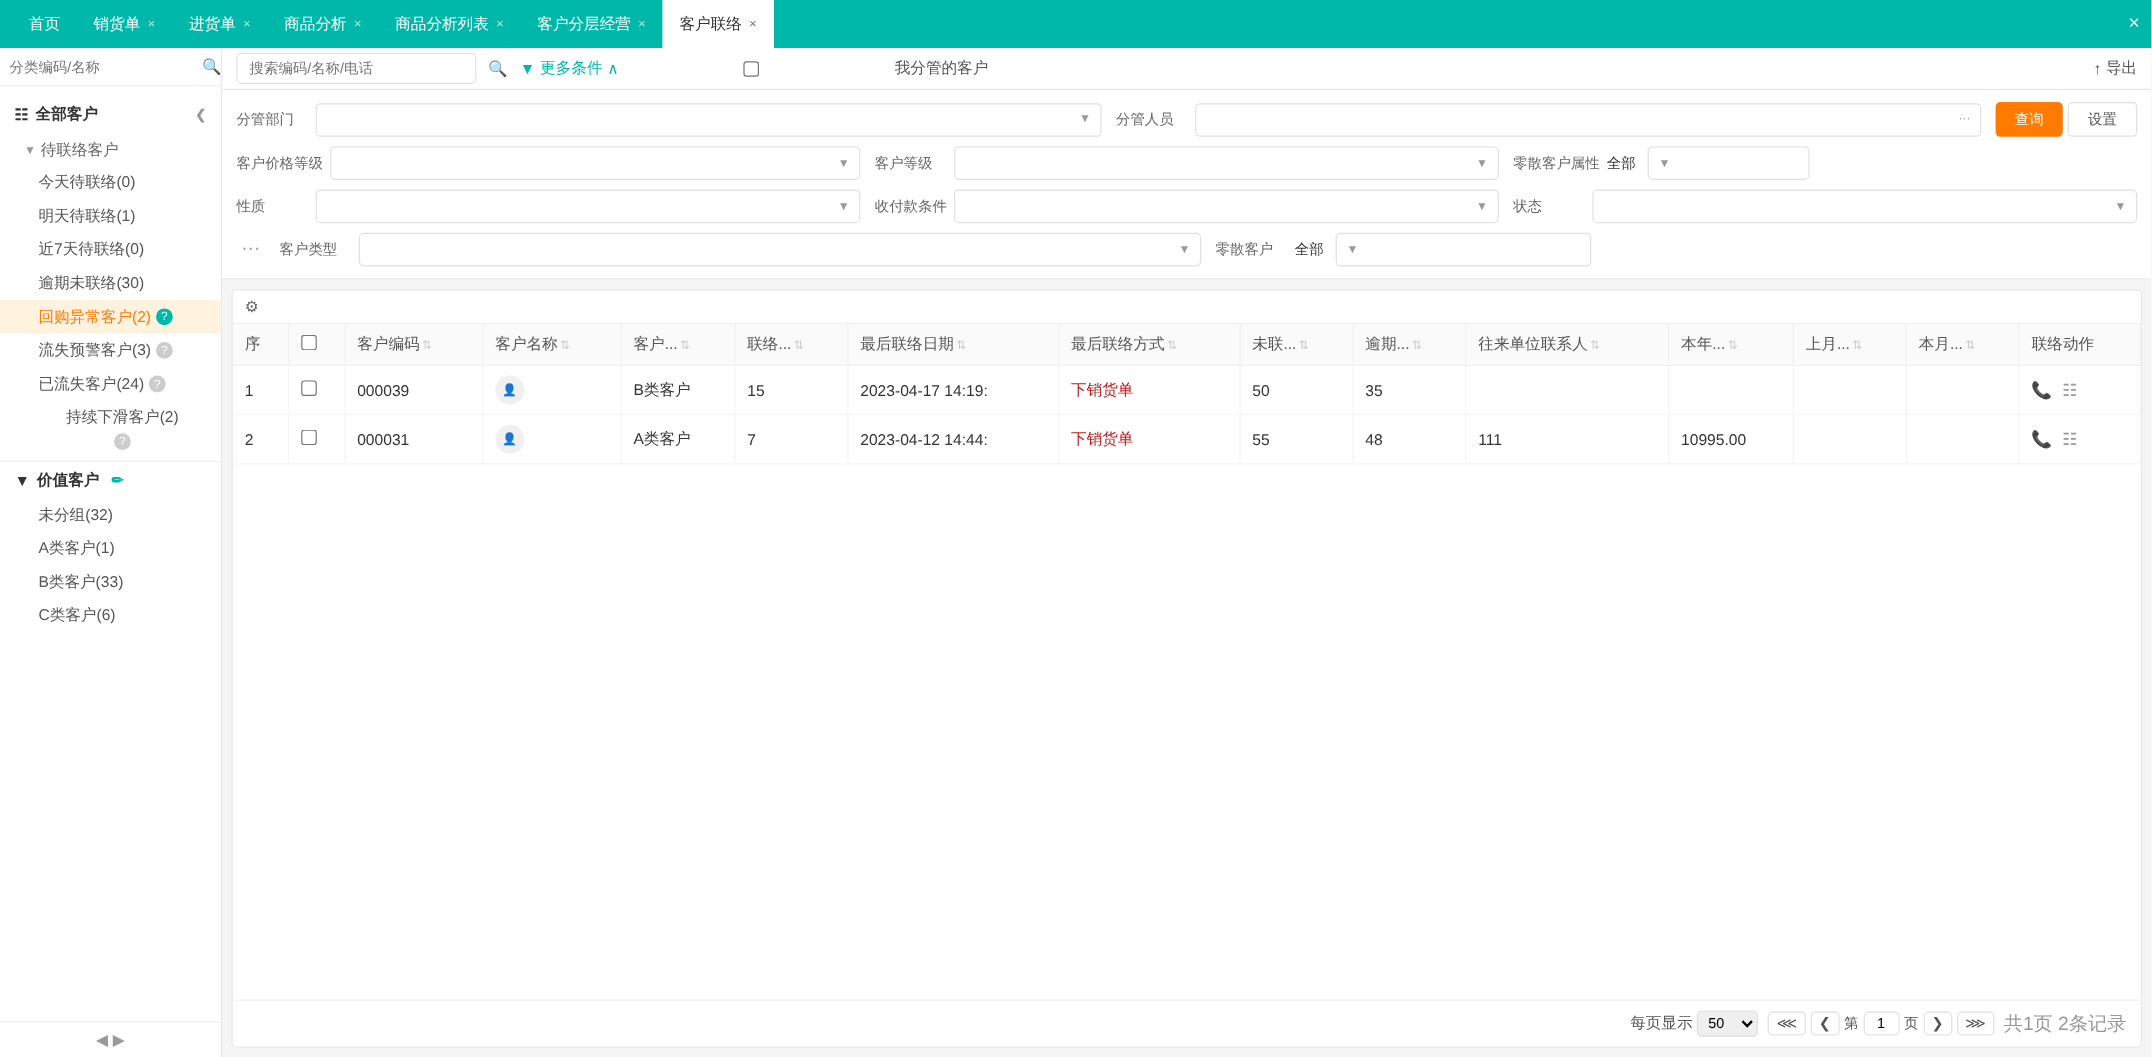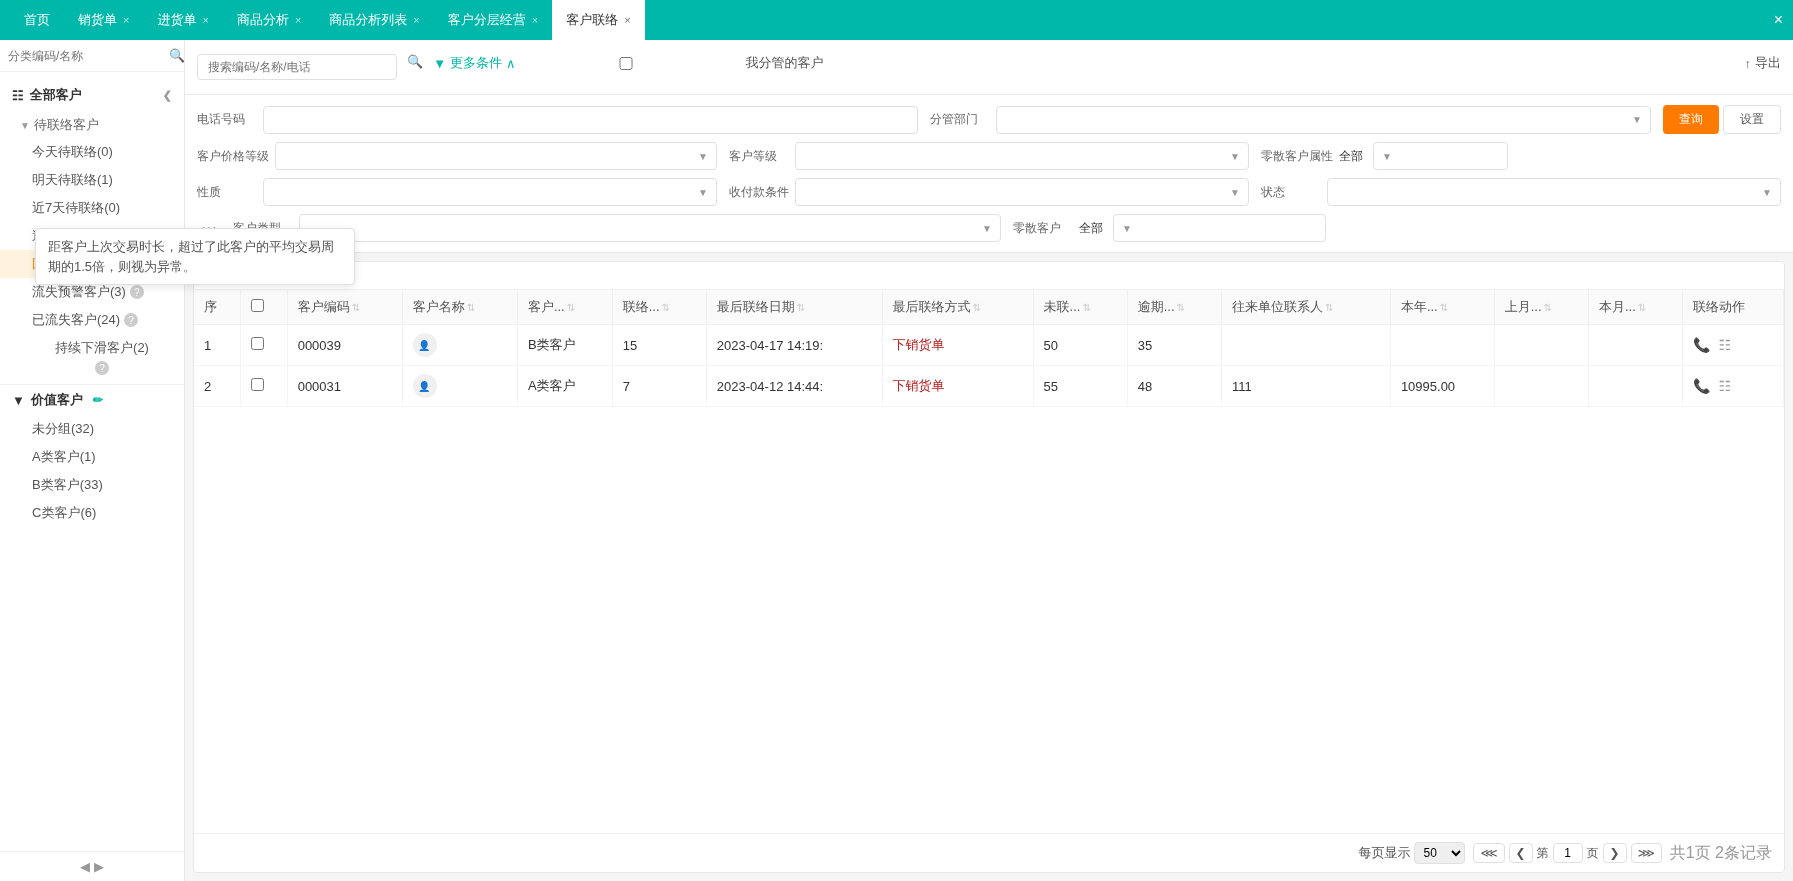--- a/index.html
+++ b/index.html
@@ -121,24 +121,24 @@
       flex: 1;
       display: flex;
       flex-direction: column;
       overflow: hidden;
       background: #f5f5f5;
     }
 
     
     .filter-bar {
       background: white;
-      padding: 14px 12px;
+      padding: 4px 12px;
       border-bottom: 1px solid #e8e8e8;
       display: flex;
-      align-items: flex-start;
+      align-items: center;
       gap: 10px;
     }
     .filter-bar input {
       border: 1px solid #e0e0e0;
       border-radius: 4px;
       padding: 5px 10px;
       font-size: 12px;
       width: 200px;
       outline: none;
     }
@@ -500,30 +500,33 @@
         </div>
         <div class="export-btn">
           <span>↑</span>
           <span>导出</span>
         </div>
       </div>
 
       <div class="adv-filter">
         <div class="filter-row">
           <div class="filter-field">
-            <label>电话号码</label>
-            <input class="filter-input" type="text" style="">
-          </div>
-          <div class="filter-field">
             <label>分管部门</label>
             <div class="filter-select">
               <span></span>
                 <span class="arrow">▼</span>
             </div>
           </div>
+          <div class="filter-field">
+            <label>分管人员</label>
+            <div class="filter-select">
+              <span></span>
+                <span class="arrow">···</span>
+            </div>
+          </div>
           <div class="action-btns">
             <button class="btn-query">查询</button>
             <button class="btn-settings">设置</button>
           </div>
         </div>
         <div class="filter-row">
           <div class="filter-field">
             <label>客户价格等级</label>
             <div class="filter-select">
               <span></span>
@@ -580,23 +583,20 @@
           <div class="filter-field">
             <label>零散客户</label>
             <span style="color:#333;font-size:12px;margin-right:4px;">全部</span>
             <div class="filter-select" style="flex:0.3;">
               <span class="arrow">▼</span>
             </div>
           </div>
         </div>
       </div>
 
-      <div class="tooltip-box">
-        <span>距客户上次交易时长，超过了此客户的平均交易周期的1.5倍，则视为异常。</span>
-      </div>
 
       <div class="table-area">
         <div class="table-toolbar">
           <span class="gear-icon">⚙</span>
         </div>
         <div class="data-table">
           <table>
             <thead>
               <tr>
                 <th><span>序</span></th>

